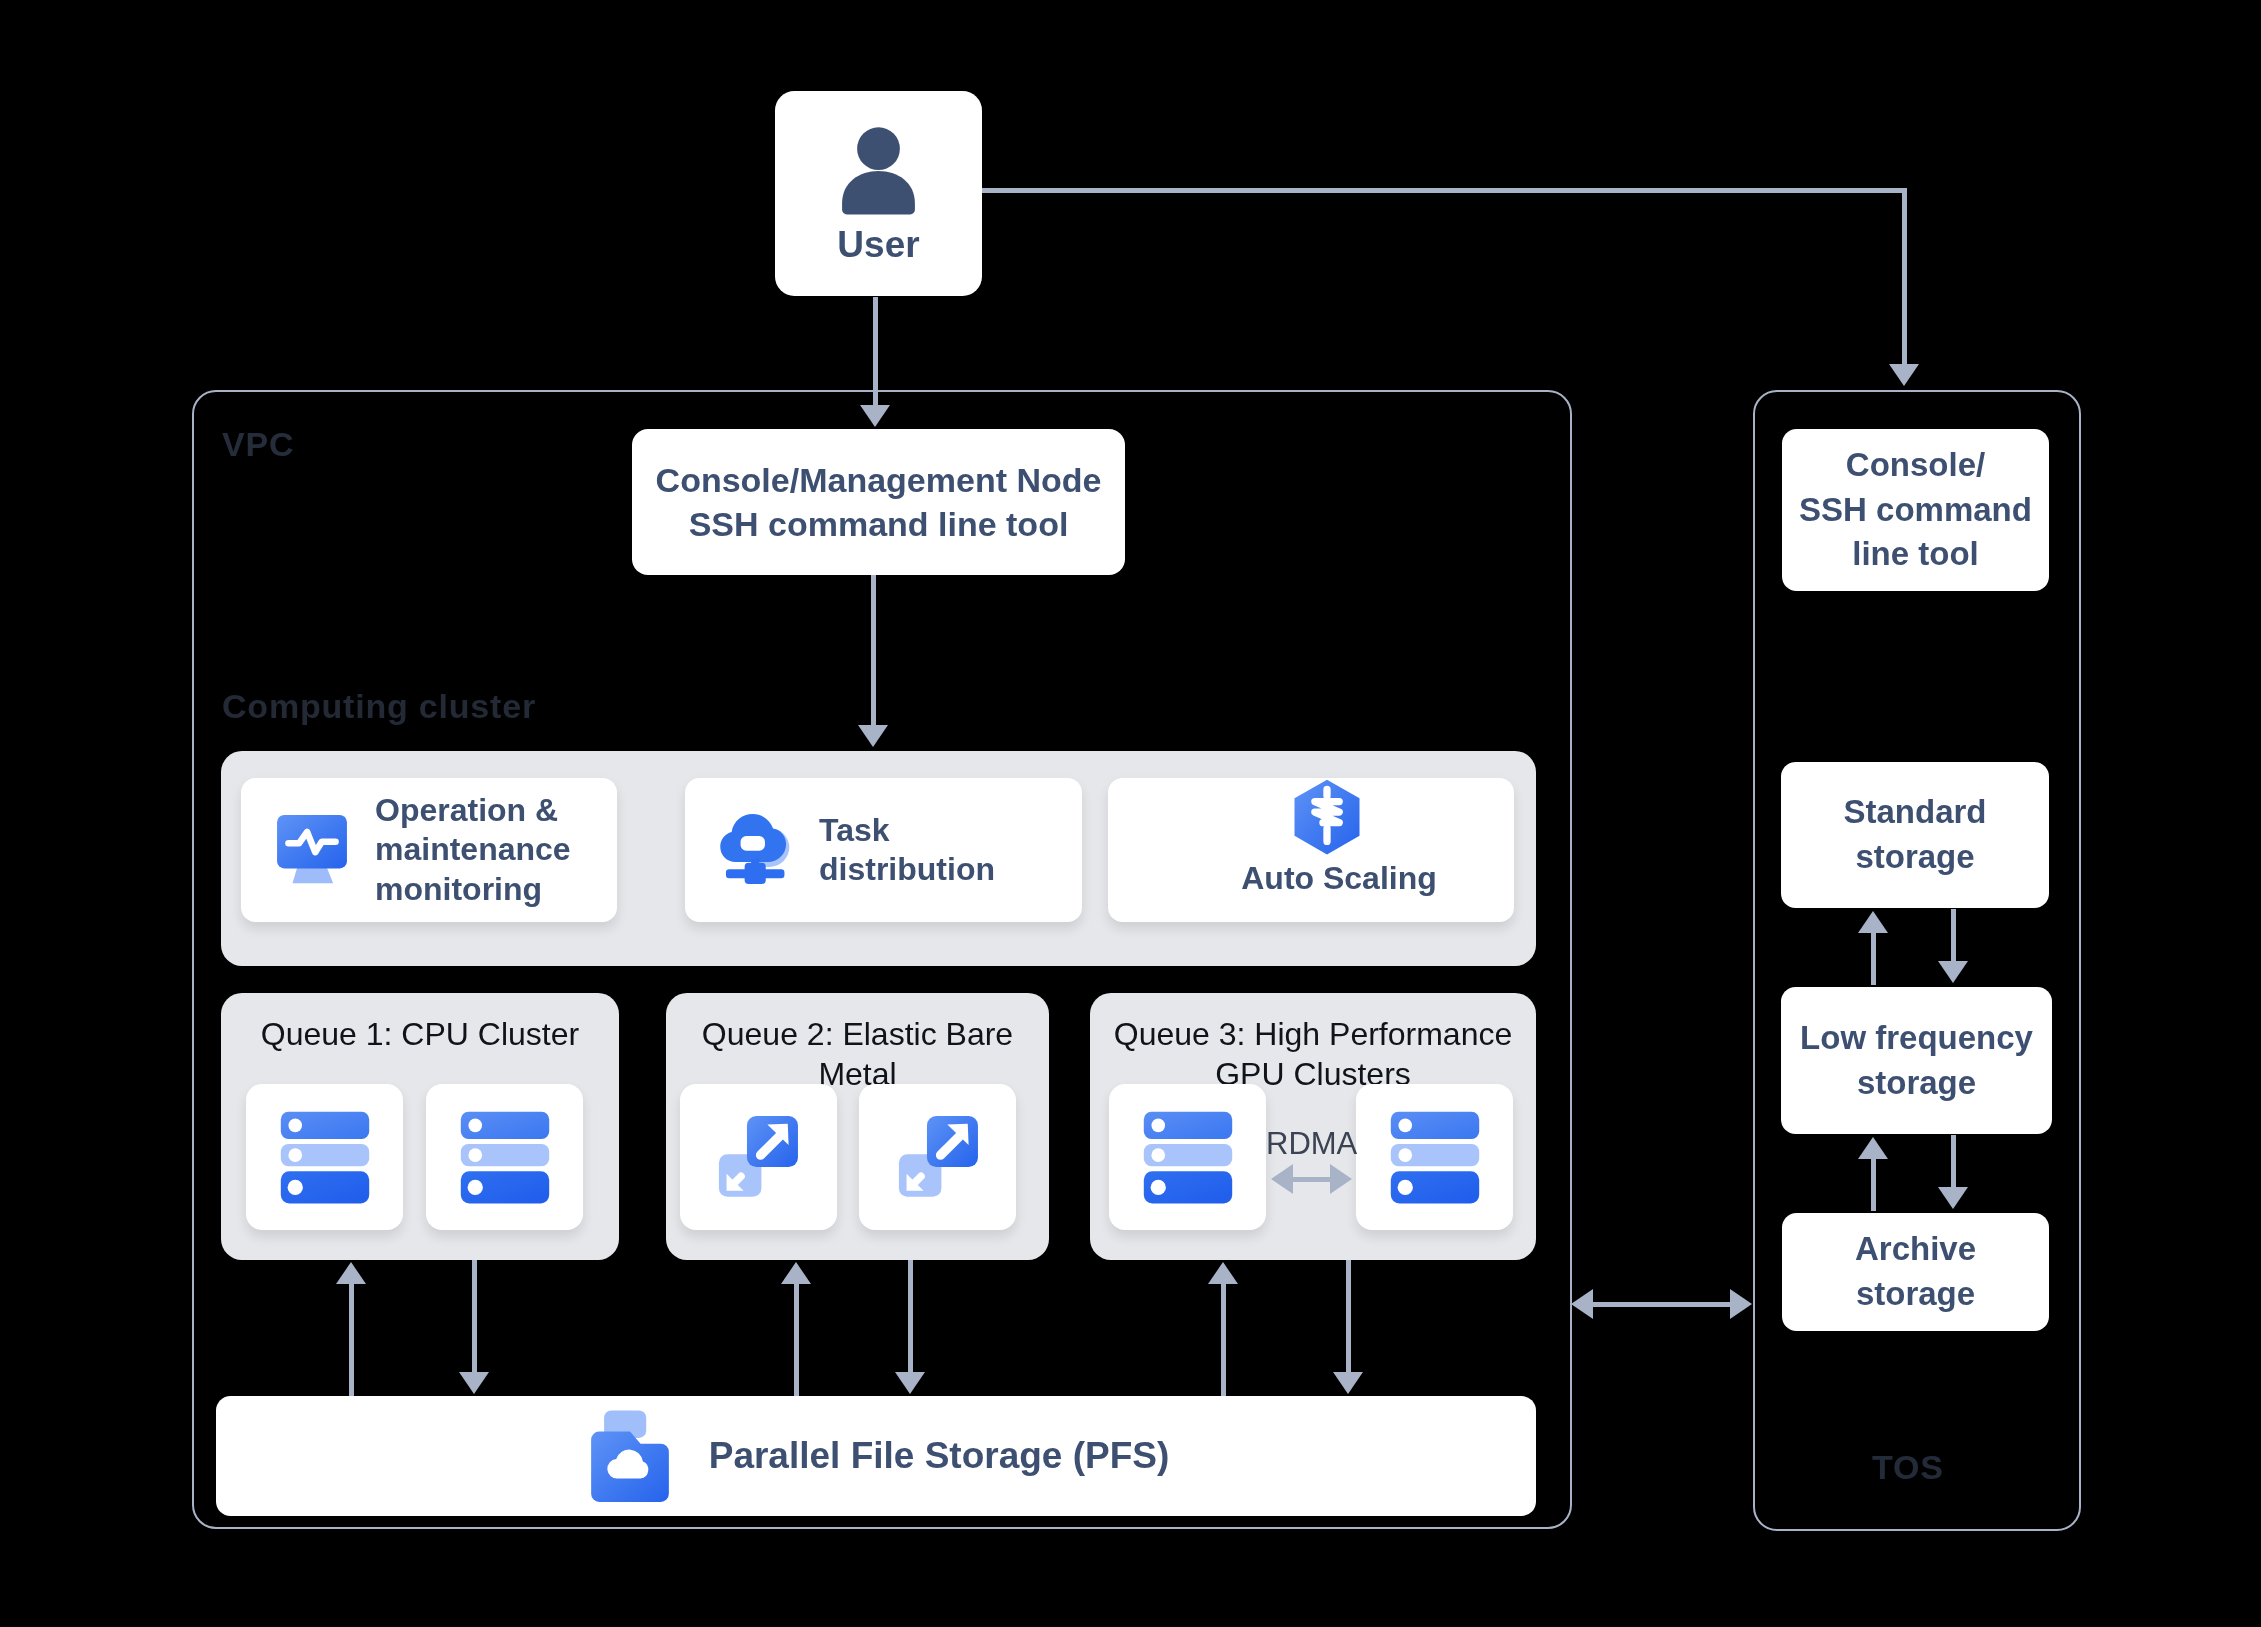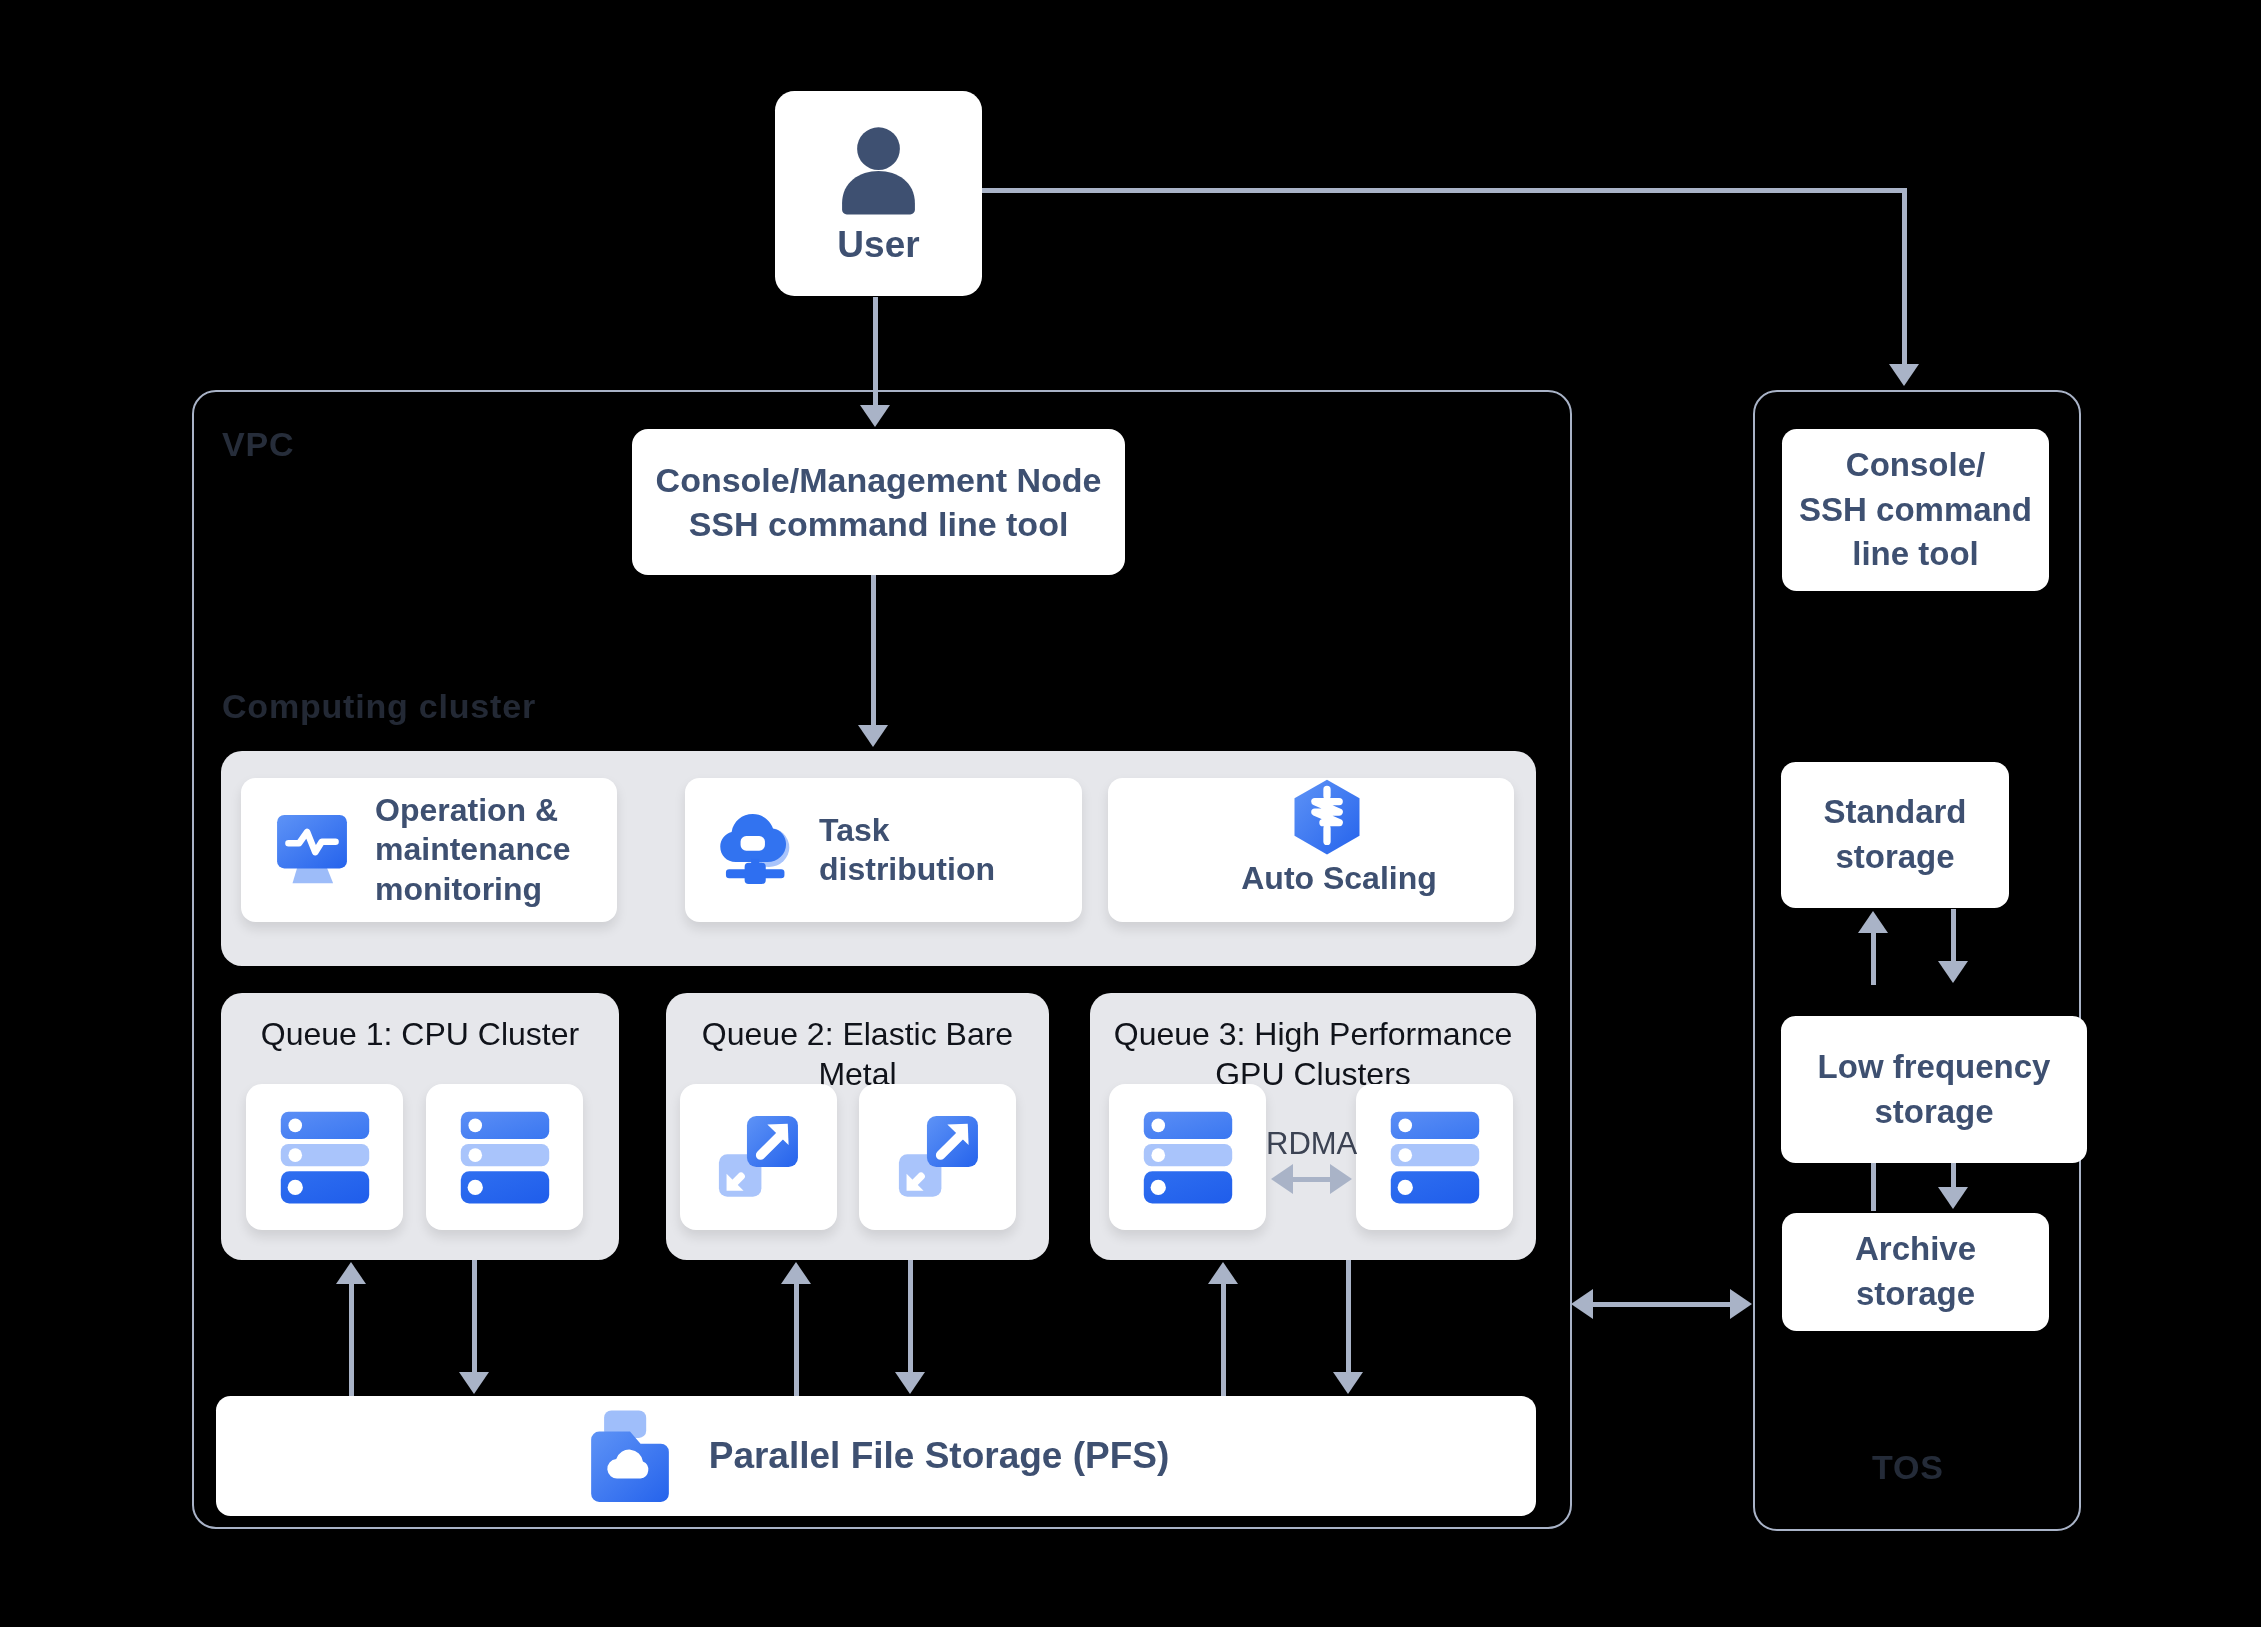--- a/index.html
+++ b/index.html
@@ -304,26 +304,26 @@
   </div>
 
   <div class="outline-box" style="left:1753px;top:390px;width:328px;height:1141px;"></div>
 
   <div class="tos-inner-box" style="left:1782px;top:429px;width:267px;height:162px;">
     <div class="bx-label ml">Console/
 SSH command
 line tool</div>
   </div>
 
-  <div class="tos-inner-box" style="left:1781px;top:762px;width:228px;height:146px;">
+  <div class="tos-inner-box" style="left:1781px;top:762px;width:268px;height:146px;">
     <div class="bx-label ml">Standard
 storage</div>
   </div>
 
-  <div class="tos-inner-box" style="left:1781px;top:1016px;width:306px;height:147px;align-items:center;">
+  <div class="tos-inner-box" style="left:1781px;top:987px;width:271px;height:147px;align-items:center;">
     <div class="bx-label ml">Low frequency
 storage</div>
   </div>
 
   <div class="tos-inner-box" style="left:1782px;top:1213px;width:267px;height:118px;">
     <div class="bx-label ml">Archive
 storage</div>
   </div>
 
   <div class="zone-label" style="left:1872px;top:1448px;color:#242b38;">TOS</div>

